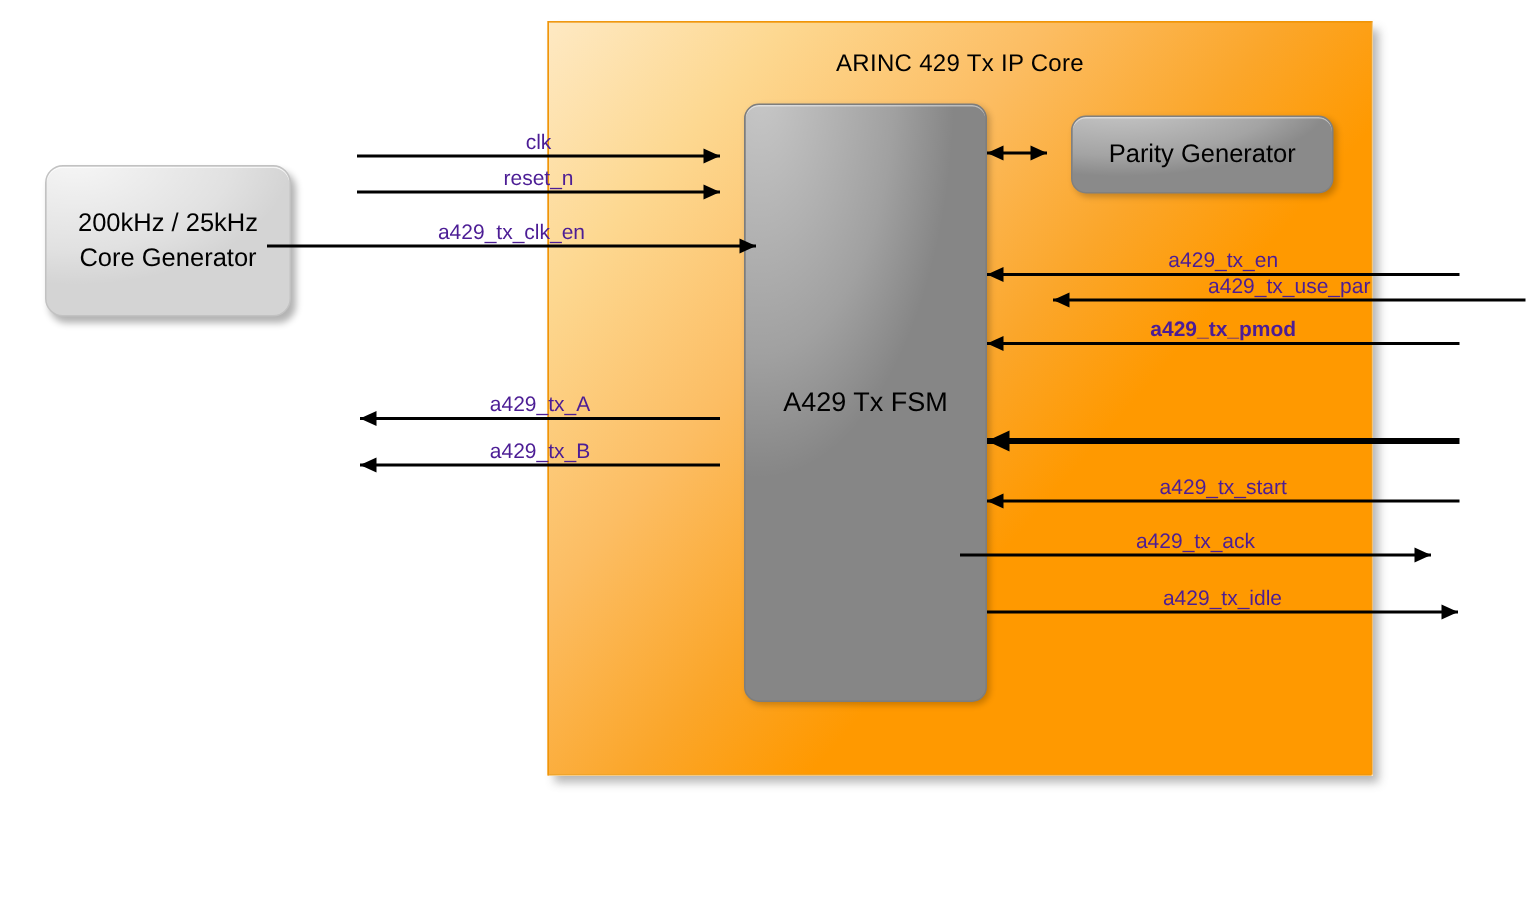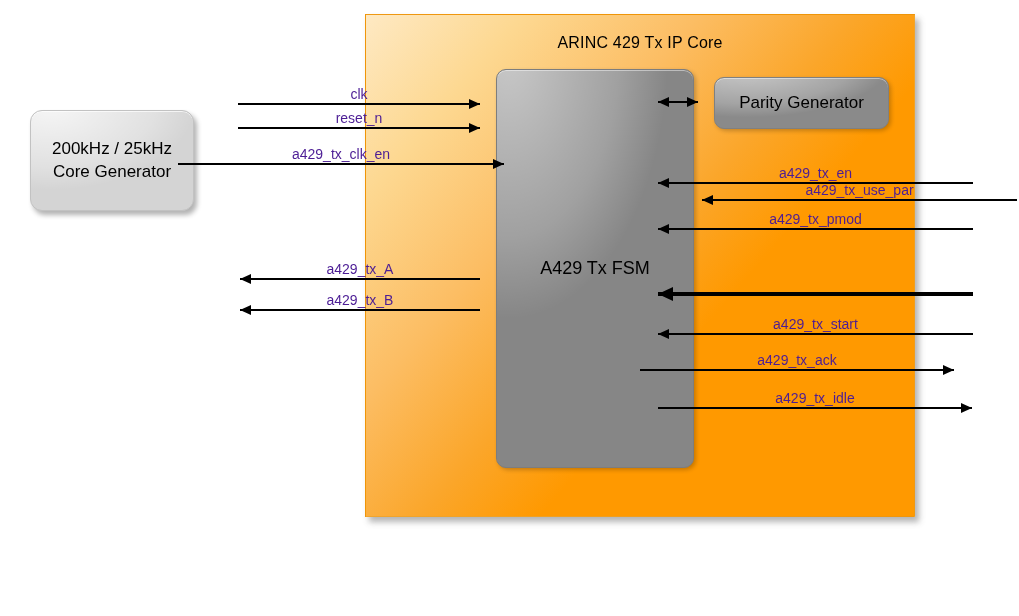--- a/index.html
+++ b/index.html
@@ -20,21 +20,21 @@
     font-size:16px;font-weight:normal;letter-spacing:0.2px;
   }
   
   .block{
     position:absolute;box-sizing:border-box;border-radius:10px;
     display:flex;align-items:center;justify-content:center;text-align:center;
     box-shadow:2px 2px 4px rgba(0,0,0,0.22), inset 0 1px 0 rgba(255,255,255,0.45);
     margin-left:16px;
   }
   .fsm-block{
-    left:480px;top:69px;width:198px;height:399px;
+    left:480px;top:69px;width:162px;height:399px;
     background:
       radial-gradient(140% 115% at 6% -4%, rgba(255,255,255,0.55) 0%, rgba(255,255,255,0.22) 40%, rgba(255,255,255,0) 58%),
       #868686;
     border:1px solid #7d7d7d;
     font-size:18px;
   }
   .parity-block{
     left:698px;top:77px;width:175px;height:52px;
     background:
       radial-gradient(130% 170% at 18% -30%, rgba(255,255,255,0.6) 0%, rgba(255,255,255,0.22) 48%, rgba(255,255,255,0) 64%),
@@ -118,21 +118,21 @@
       <div class="sig" style="left: 658px; top: 142px; width: 315px; margin-top: 16px;">
         <span class="sig-line"></span>
         <span class="ah ah-left"></span>
         <div class="sig-label">a429_tx_en</div>
       </div>
       <div class="sig" style="left: 658px; top: 175px; width: 315px; margin-left: 44px;">
         <span class="sig-line"></span>
         <span class="ah ah-left"></span>
         <div class="sig-label">a429_tx_use_par</div>
       </div>
-      <div class="sig" style="left: 658px; top: 204px; width: 315px;">
+      <div class="sig" style="left: 658px; top: 204px; width: 315px; font-weight: bold;">
         <span class="sig-line"></span>
         <span class="ah ah-left"></span>
         <div class="sig-label">a429_tx_pmod</div>
       </div>
       <div class="sig bus" style="left: 658px; top: 269px; width: 315px;">
         <span class="sig-line"></span>
         <span class="ah ah-left"></span>
       </div>
       <div class="sig" style="left: 658px; top: 309px; width: 315px;">
         <span class="sig-line"></span>

